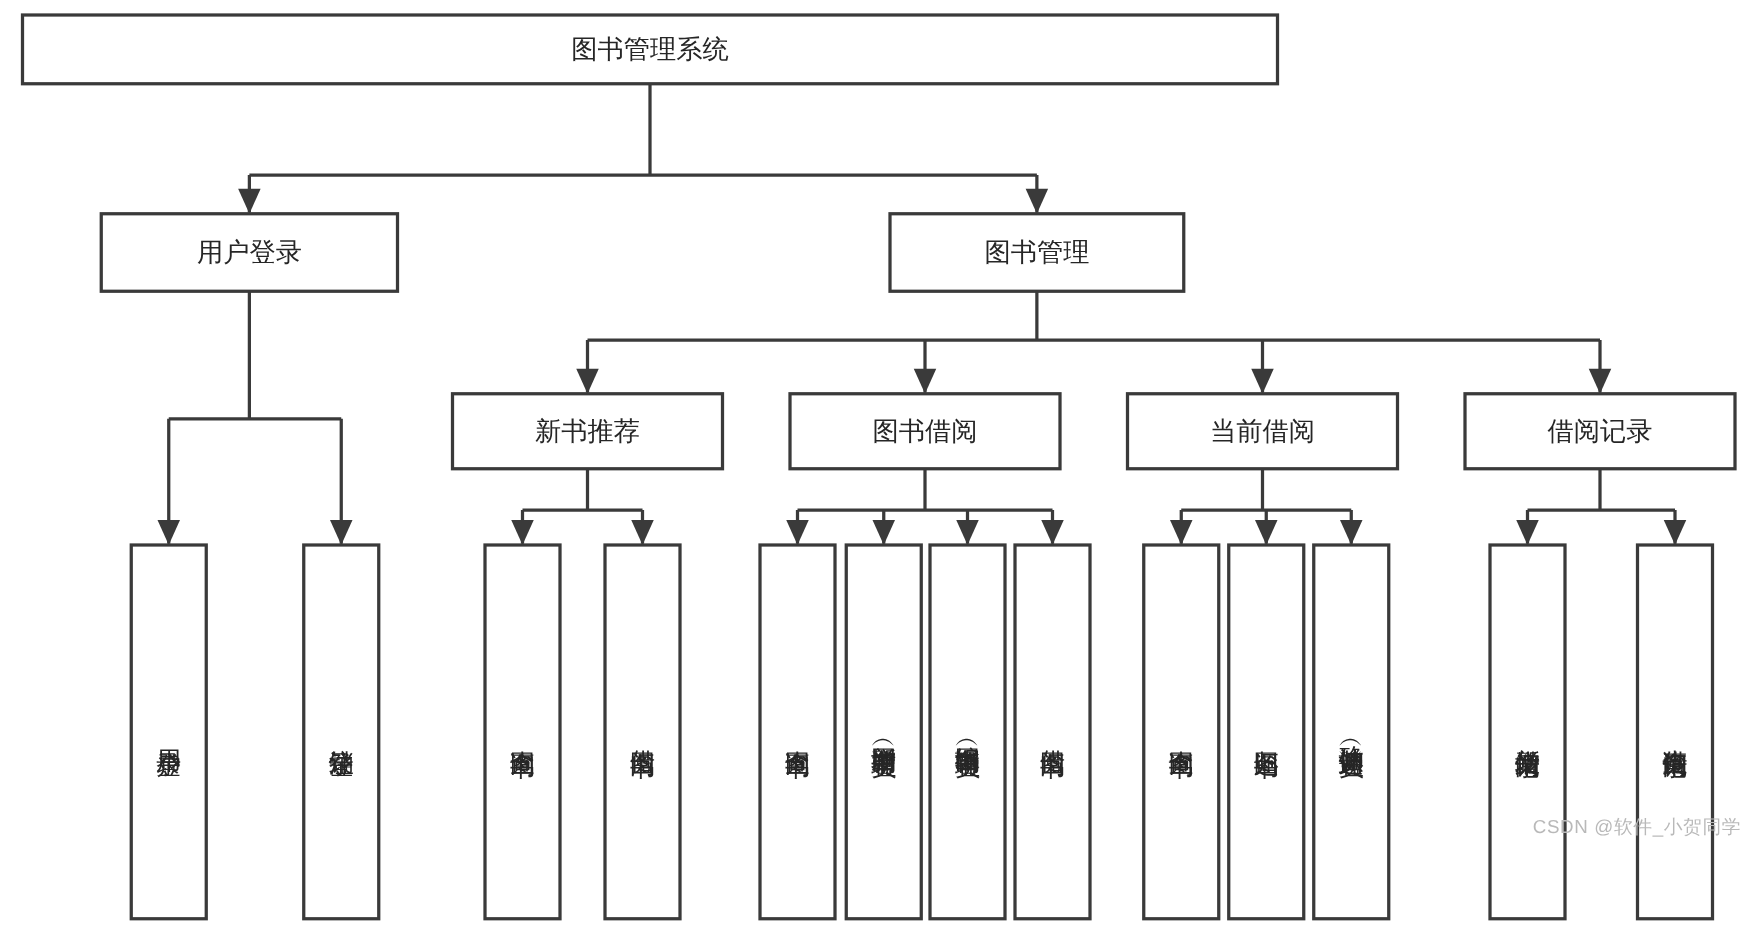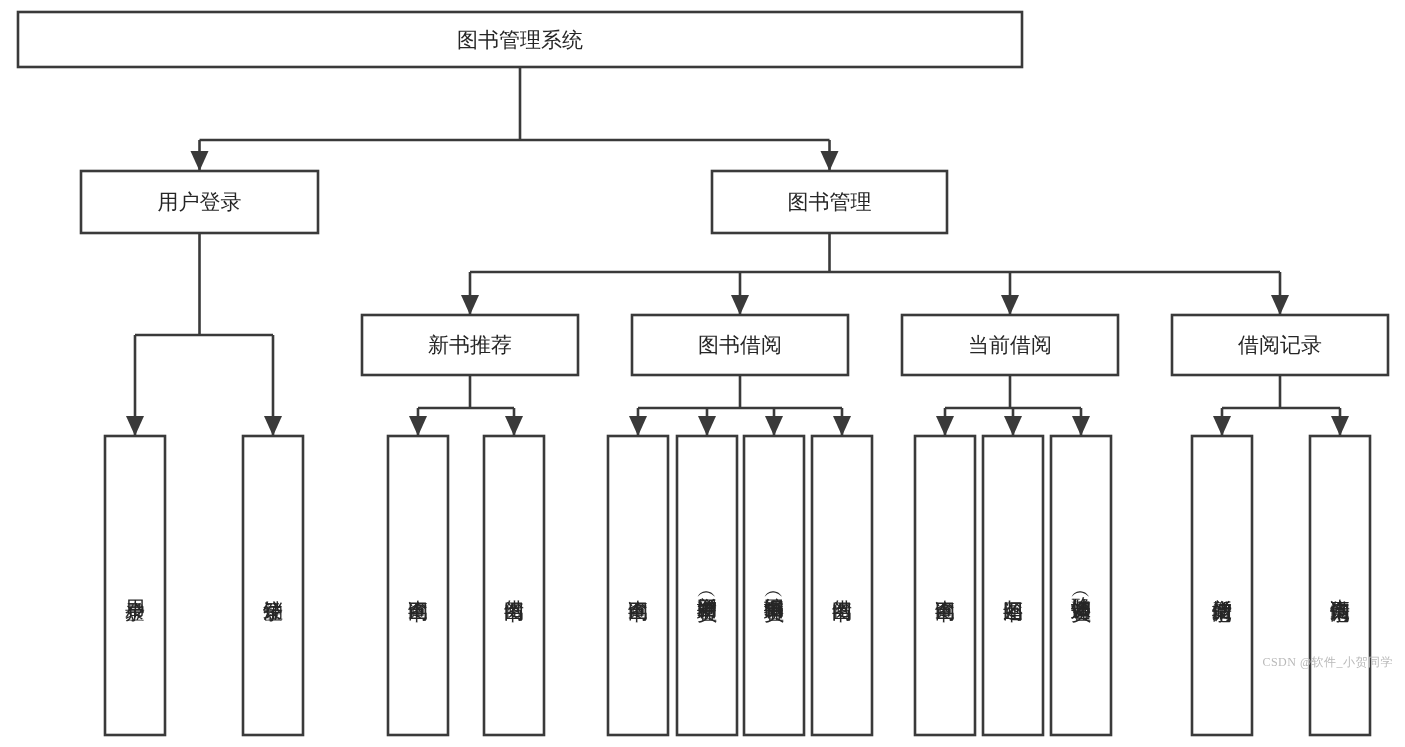--- a/index.html
+++ b/index.html
@@ -70,22 +70,22 @@
     line-height: 1.06;
     color: #262626;
     letter-spacing: 1px;
     white-space: nowrap;
     text-align: center;
   }
   .watermark {
     position: absolute;
     right: 12px;
     bottom: 4px;
-    font-family: Liberation Serif, serif;
-    font-size: 12px;
+    font-family: Liberation Sans, sans-serif;
+    font-size: 15px;
     color: #b9b9b9;
     white-space: nowrap;
     letter-spacing: 0.5px;
   }
 </style>
 </head>
 <body>
 
 <div id="diagram-root">
 

